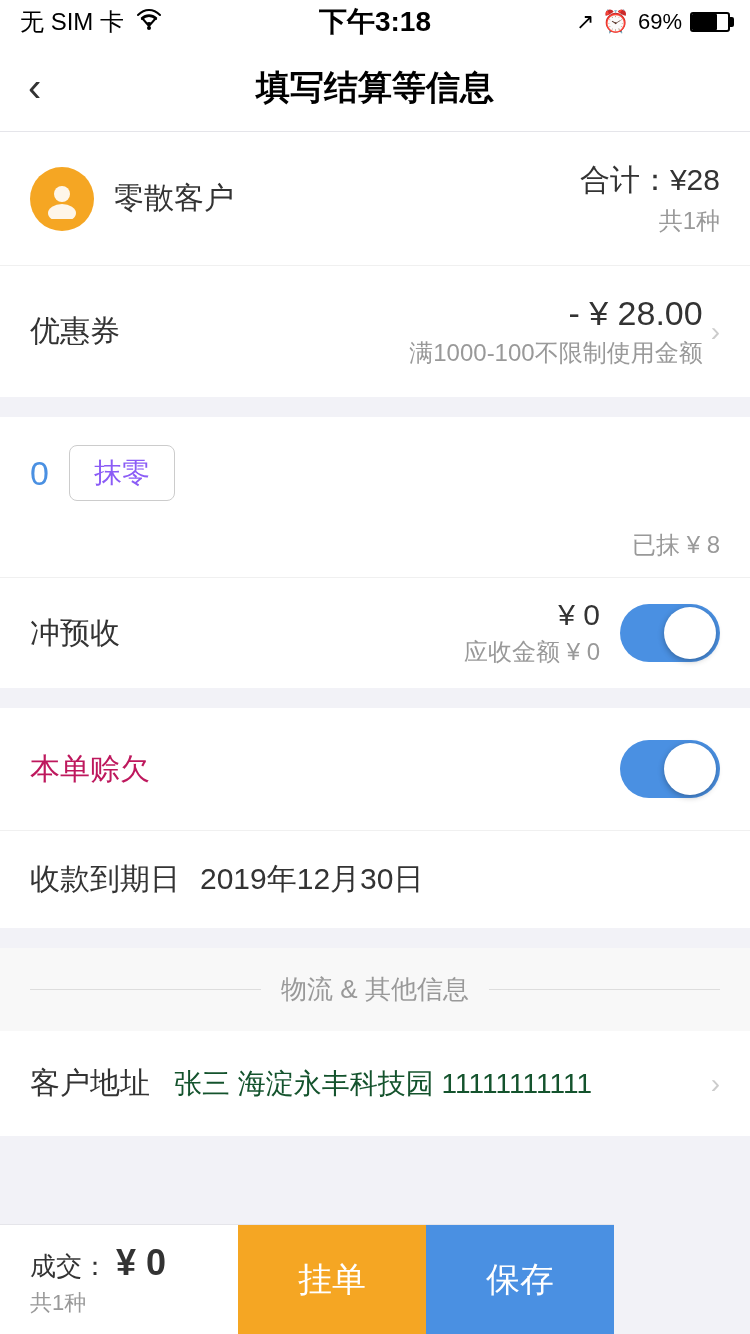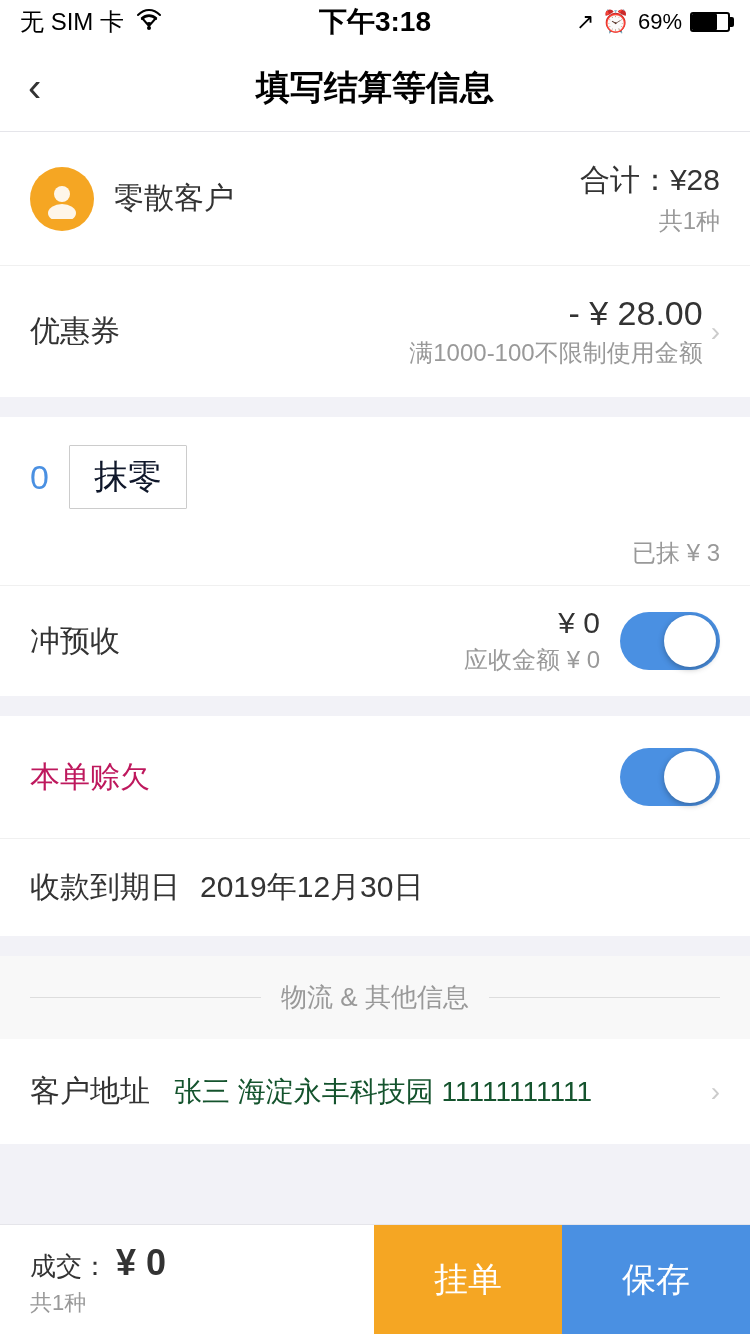--- a/index.html
+++ b/index.html
@@ -102,24 +102,24 @@
       display: flex;
       align-items: center;
       justify-content: space-between;
       padding: 28px 30px;
     }
     .deal-label { font-size: 30px; color: #333; }
     .deal-right { display: flex; align-items: center; gap: 20px; }
     .deal-amount { font-size: 34px; color: #4a90e2; font-weight: 500; }
     .round-btn {
       border: 1px solid #ccc;
-      border-radius: 1px;
+      border-radius: 8px;
       padding: 8px 24px;
-      font-size: 34px;
-      color: #0f172a;
+      font-size: 28px;
+      color: #8b5cf6;
       background: #fff;
       cursor: pointer;
     }
     .deal-sub {
       text-align: right;
       padding-right: 30px;
       padding-bottom: 16px;
       font-size: 24px;
       color: #999;
     }
@@ -213,21 +213,21 @@
     .address-chevron { font-size: 28px; color: #ccc; }
 
     
     .empty-space { height: 200px; background: #f2f2f7; }
 
     
     .bottom-bar {
       position: fixed;
       bottom: 0;
       left: 0;
-      width: 750px;
+      width: 614px;
       height: 110px;
       background: #fff;
       display: flex;
       align-items: center;
       border-top: 1px solid #e5e5ea;
     }
     .bottom-info {
       padding: 0 30px;
       flex: 1;
     }
@@ -320,21 +320,21 @@
   </div>
 </div>
 
 <div class="deal-section">
   <div class="deal-row">
     <div class="deal-right">
       <span class="deal-amount">0</span>
       <button class="round-btn">抹零</button>
     </div>
   </div>
-  <div class="deal-sub">已抹  ¥ 3</div>
+  <div class="deal-sub">已抹  ¥ 8</div>
 
   <div class="flush-row">
     <span class="flush-label">冲预收</span>
     <div class="flush-right">
       <div class="flush-amounts">
         <div class="flush-main">¥ 0</div>
         <div class="flush-sub">应收金额 ¥ 0</div>
       </div>
       <div class="toggle">
         <div class="toggle-knob"></div>

